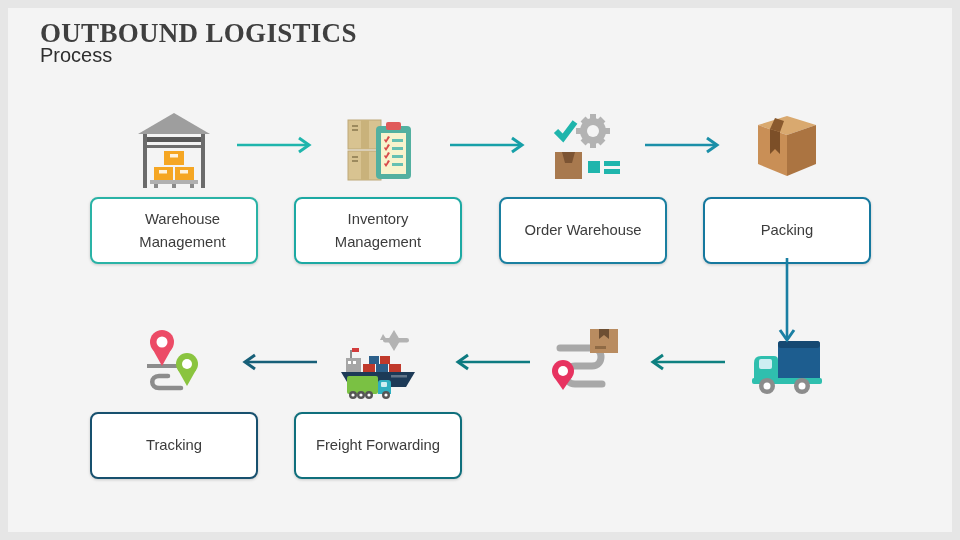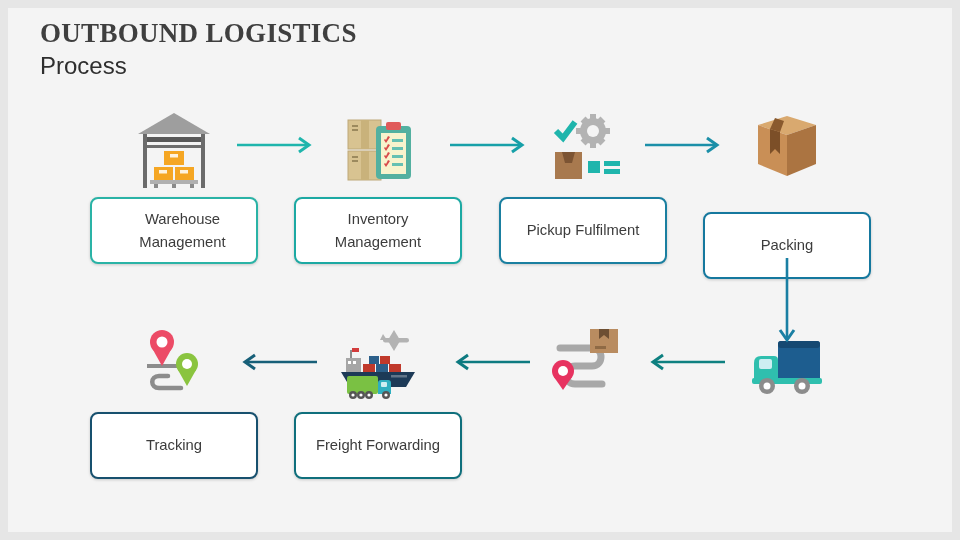--- a/index.html
+++ b/index.html
@@ -11,41 +11,41 @@
   }
   #slide{
     position:absolute;left:8px;top:8px;right:8px;bottom:8px;
     background:#f4f4f4;
   }
   .title{
     position:absolute;left:32px;top:10px;
     font-size:27px;font-weight:700;color:#3f3f3f;letter-spacing:.3px;font-family:Liberation Serif, serif;
   }
   .subtitle{
-    position:absolute;left:32px;top:44px;
-    font-size:24px;color:#2e2e2e;
+    position:absolute;left:32px;top:36px;
+    font-size:20px;color:#2e2e2e;
   }
   .step-box{
     position:absolute;width:168px;height:67px;
     box-sizing:border-box;
     background:#ffffff;
     border:2.5px solid #2ab3a6;
     border-radius:8px;
     display:flex;align-items:center;justify-content:center;text-align:center;
     font-size:14.8px;line-height:1.5;color:#3c3c3c;
     box-shadow:0 1px 3px rgba(0,0,0,.18);
     padding:4px 10px;
   }
   .icon{position:absolute;width:90px;height:80px;}
   .arrow{position:absolute;}
   
   #box-0{left:82px;top:189px;}  #icon-0{left:121px;top:102px;}
   #box-1{left:286px;top:189px;} #icon-1{left:325px;top:102px;}
   #box-2{left:491px;top:189px;} #icon-2{left:530px;top:102px;}
-  #box-3{left:695px;top:189px;margin-top:15px;} #icon-3{left:734px;top:102px;}
+  #box-3{left:695px;top:189px;} #icon-3{left:734px;top:102px;}
   #box-4{left:695px;top:404px;} #icon-4{left:734px;top:318px;}
   #box-5{left:491px;top:404px;} #icon-5{left:530px;top:318px;}
   #box-6{left:286px;top:404px;} #icon-6{left:325px;top:318px;}
   #box-7{left:82px;top:404px;}  #icon-7{left:121px;top:318px;}
   #arrow-0{left:227px;top:128px;}
   #arrow-1{left:440px;top:128px;}
   #arrow-2{left:635px;top:128px;}
   #arrow-3{left:770px;top:248px;}
   #arrow-4{left:635px;top:345px;}
   #arrow-5{left:440px;top:345px;}
@@ -197,21 +197,21 @@
     <circle cx="58" cy="38" r="5" fill="#ffffff"></circle>
   </svg>
 
   <div id="box-0" class="step-box" style="border-color: rgb(42, 179, 166); padding-left: 27px;">
     <span>Warehouse Management</span>
   </div>
   <div id="box-1" class="step-box" style="border-color: rgb(28, 169, 163);">
     <span>Inventory Management</span>
   </div>
   <div id="box-2" class="step-box" style="border-color: rgb(26, 127, 160);">
-    <span>Pickup Fulfilment</span>
+    <span>Order Warehouse</span>
   </div>
   <div id="box-3" class="step-box" style="border-color: rgb(21, 120, 158);">
     <span>Packing</span>
   </div>
   <div id="box-7" class="step-box" style="border-color: rgb(23, 80, 110);">
     <span>Tracking</span>
   </div>
   <div id="box-6" class="step-box" style="border-color: rgb(15, 111, 124);">
     <span>Freight Forwarding</span>
   </div>

